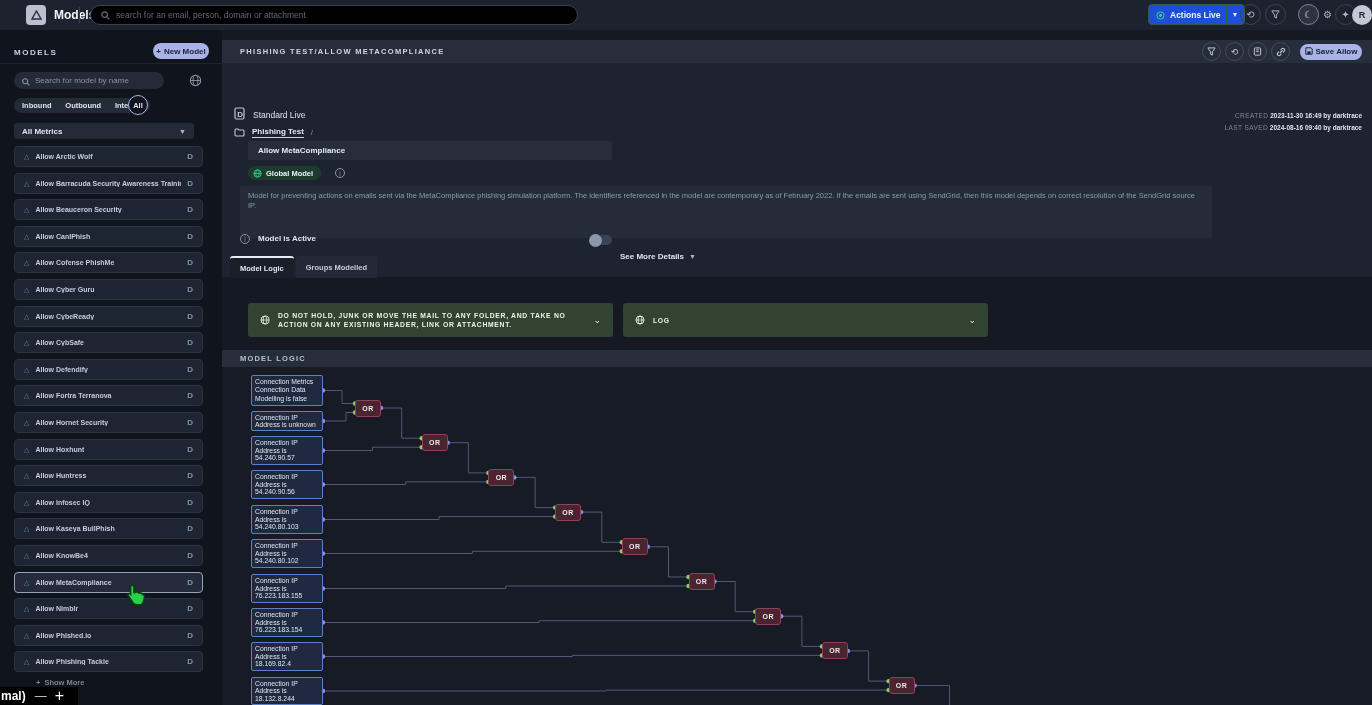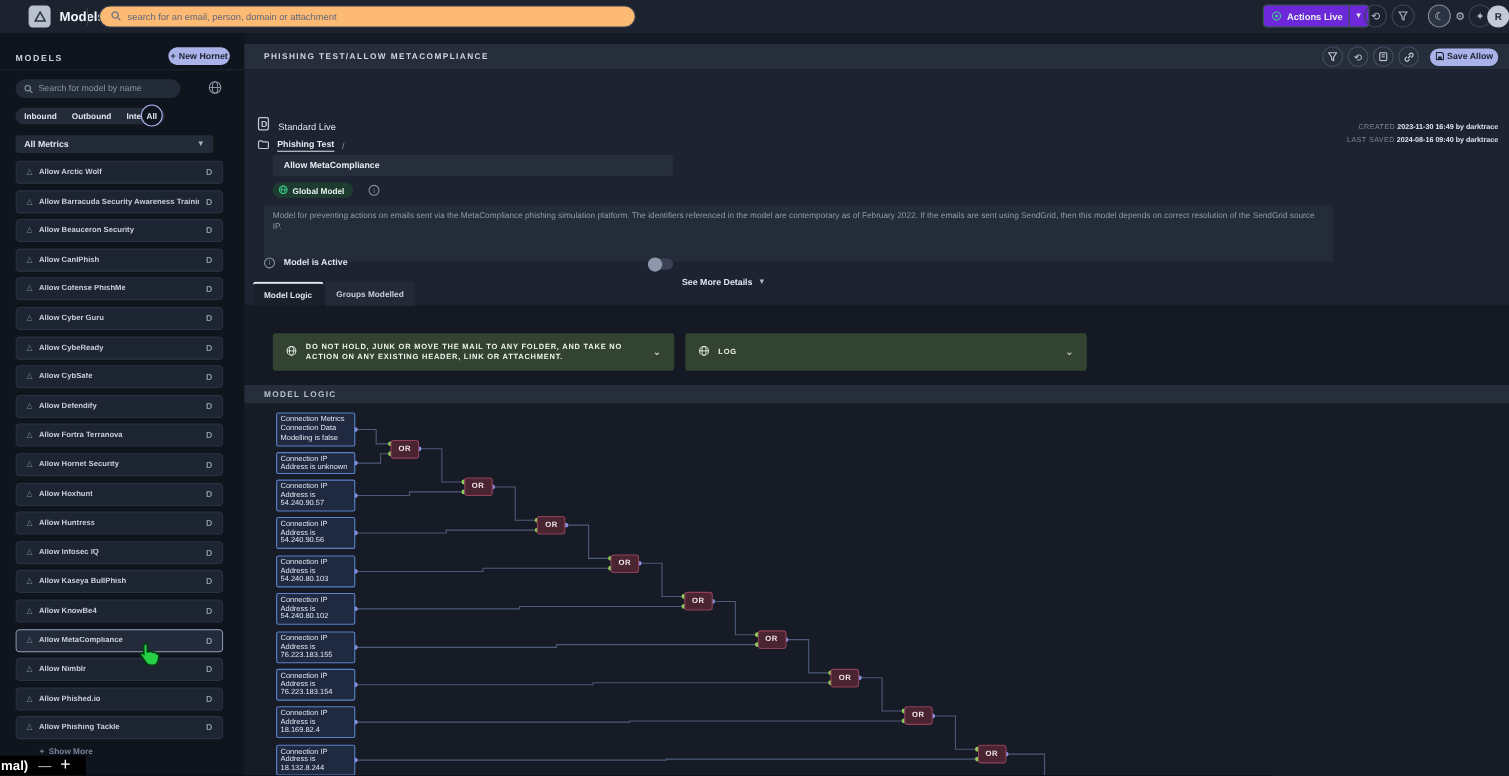--- a/index.html
+++ b/index.html
@@ -5,23 +5,23 @@
   * { margin:0; padding:0; box-sizing:border-box; }
   html,body { background:#0b0f16; }
   body { font-family:"Liberation Sans", sans-serif; }
   #app { position:relative; width:1372px; height:705px; overflow:hidden; background:#0f141d; }
 
   
   .topbar { position:absolute; left:0; top:0; width:1372px; height:30px; background:#1d232e; z-index:30; }
   .logo-box { position:absolute; left:26px; top:5px; width:20px; height:20px; background:#b9c0cf; border-radius:4px; display:flex; align-items:center; justify-content:center; }
   .app-title { position:absolute; left:54px; top:8px; font-size:12px; font-weight:bold; color:#f2f5fa; }
   .tb-divider { position:absolute; left:79px; top:7px; width:1px; height:16px; background:#39414f; }
-  .tb-search { position:absolute; left:90px; top:5px; width:488px; height:20px; background:#fdba74; border:1px solid #39414f; border-radius:10px; display:flex; align-items:center; padding:0 10px; gap:6px; }
+  .tb-search { position:absolute; left:90px; top:5px; width:488px; height:20px; background:#000000; border:1px solid #39414f; border-radius:10px; display:flex; align-items:center; padding:0 10px; gap:6px; }
   .tb-search .ph { font-size:8.5px; color:#5f6879; }
-  .actions-live { position:absolute; left:1148px; top:4px; height:21px; background:#6d28d9; border:1px solid #35594a; border-radius:4px; display:flex; align-items:center; padding:0 0 0 7px; gap:5px; }
+  .actions-live { position:absolute; left:1148px; top:4px; height:21px; background:#1d4ed8; border:1px solid #35594a; border-radius:4px; display:flex; align-items:center; padding:0 0 0 7px; gap:5px; }
   .actions-live .lbl { font-size:8.5px; font-weight:bold; color:#e8f4ec; }
   .al-caret { width:18px; height:21px; border-left:1px solid #35594a; display:flex; align-items:center; justify-content:center; color:#dfe8e2; font-size:7px; }
   .circle-btn { position:absolute; width:21px; height:21px; border-radius:50%; border:1px solid #3a4254; color:#aeb6c6; display:flex; align-items:center; justify-content:center; font-size:10px; top:4px; background:transparent; }
   .circle-btn.hl { background:#2c3444; border-color:#7e8798; color:#dfe5ee; }
   .avatar { position:absolute; width:20px; height:20px; border-radius:50%; background:#c3c9d6; color:#20283a; font-size:9px; font-weight:bold; display:flex; align-items:center; justify-content:center; top:5px; }
 
   
   .sidebar { position:absolute; left:0; top:30px; width:222px; height:675px; background:#0f141d; z-index:10; }
   .sb-header-label { position:absolute; left:14px; top:18px; font-size:8px; font-weight:bold; letter-spacing:1.5px; color:#c8cfdc; }
   .btn-peri { background:#a9b3ea; color:#1c212e; font-weight:bold; border-radius:9px; display:flex; align-items:center; justify-content:center; gap:3px; }
@@ -145,21 +145,21 @@
     <div class="circle-btn hl" style="left:1298px;">☾</div>
     <div class="circle-btn" style="left:1317px; border-color:transparent;">⚙</div>
     <div class="circle-btn" style="left:1335px;">✦</div>
     <div class="avatar" style="left:1352px;">R</div>
   </div>
 
   <div class="sidebar">
     <div class="sb-header-label">MODELS</div>
     <div class="btn-peri new-model">
       <span>+</span>
-      <span>New Hornet</span>
+      <span>New Model</span>
     </div>
     <div class="sb-divider"></div>
     <div class="sb-search">
       <span>
         <svg width="8" height="8" viewBox="0 0 9 9">
             <circle cx="3.6" cy="3.6" r="2.8" fill="none" stroke="#8a93a5" stroke-width="1.2"></circle>
             <line x1="5.8" y1="5.8" x2="8.4" y2="8.4" stroke="#8a93a5" stroke-width="1.2"></line>
           </svg>
       </span>
       <span class="ph">Search for model by name</span>

